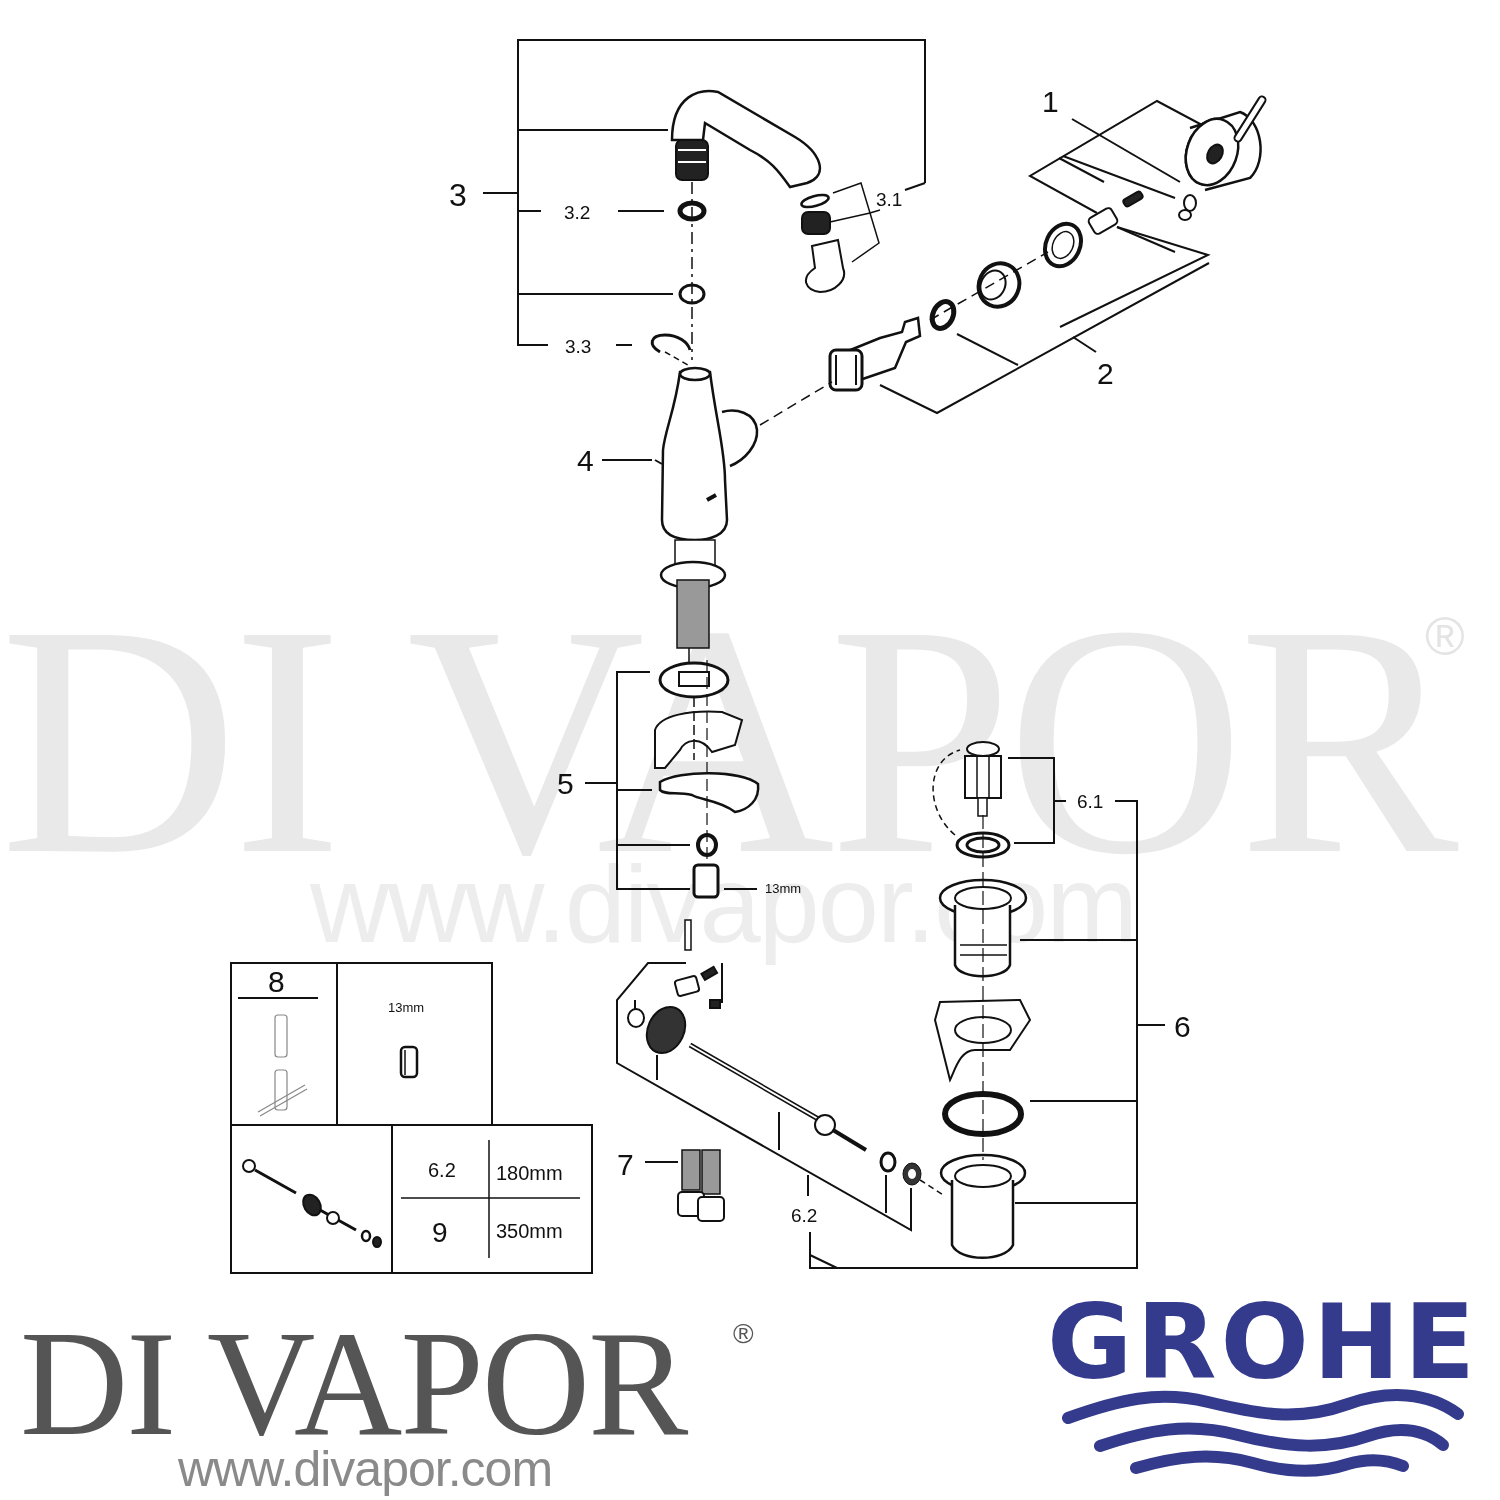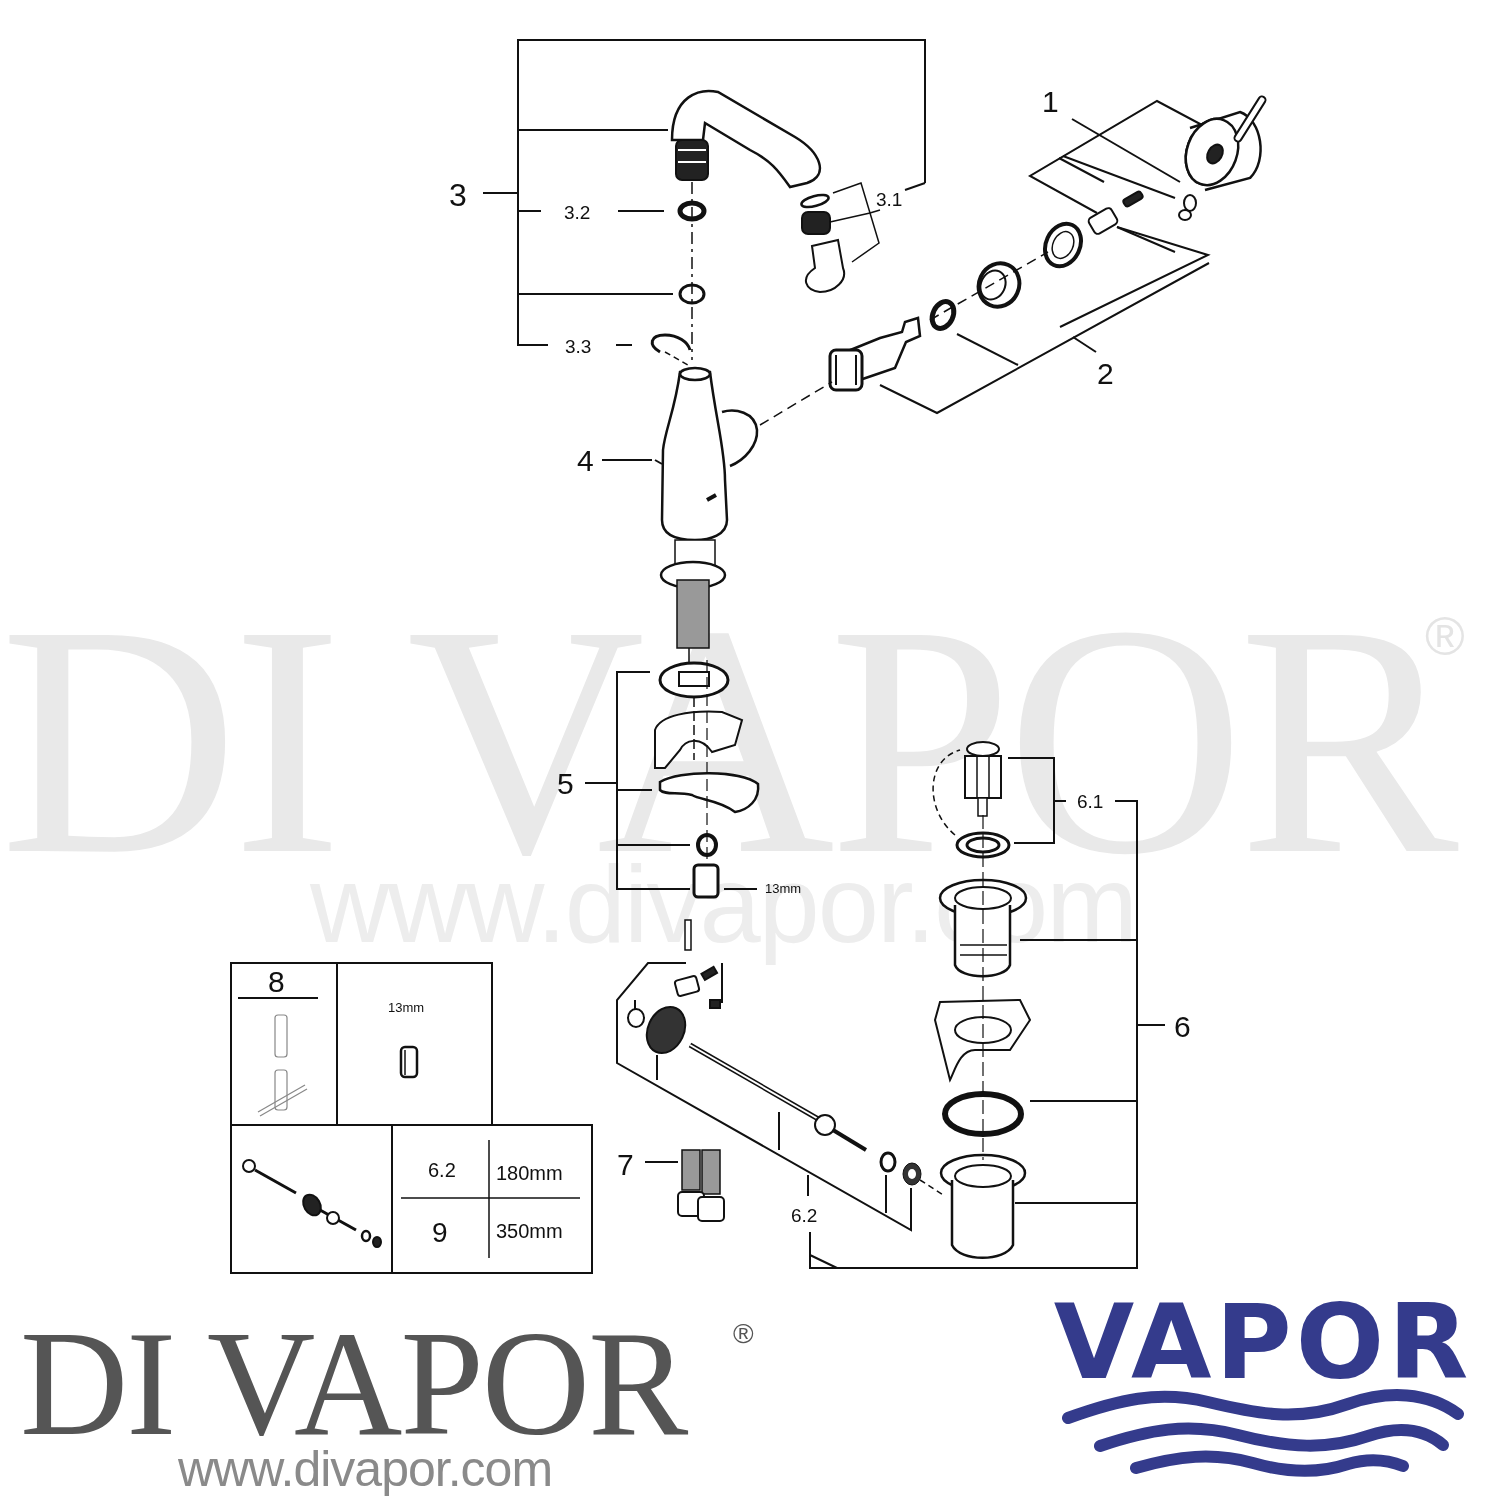--- a/index.html
+++ b/index.html
@@ -254,21 +254,21 @@
     <text x="432" y="1242" font-size="28">9</text>
     <text x="496" y="1238" font-size="20">350mm</text>
   </g>
 </svg>
 
 <div class="brand">DI VAPOR</div>
 <div class="brand-reg">®</div>
 <div class="brand-url">www.divapor.com</div>
 
 <div class="grohe">
-  <div class="grohe-text">VAPOR</div>
+  <div class="grohe-text">GROHE</div>
   <svg width="450" height="200" style="position:absolute;left:0;top:0;">
     <g fill="none" stroke="#343b8c" stroke-width="12" stroke-linecap="round">
       <path d="M30,128 C80,110 120,100 170,112 C220,124 260,132 310,114 C350,100 390,102 420,124"></path>
       <path d="M62,156 C110,140 150,132 200,145 C250,158 290,160 330,146 C360,136 385,138 405,155"></path>
       <path d="M98,178 C140,166 175,162 215,173 C250,183 280,184 310,174 C330,168 350,170 365,176"></path>
     </g>
   </svg>
 </div>
 
 </body></html>

